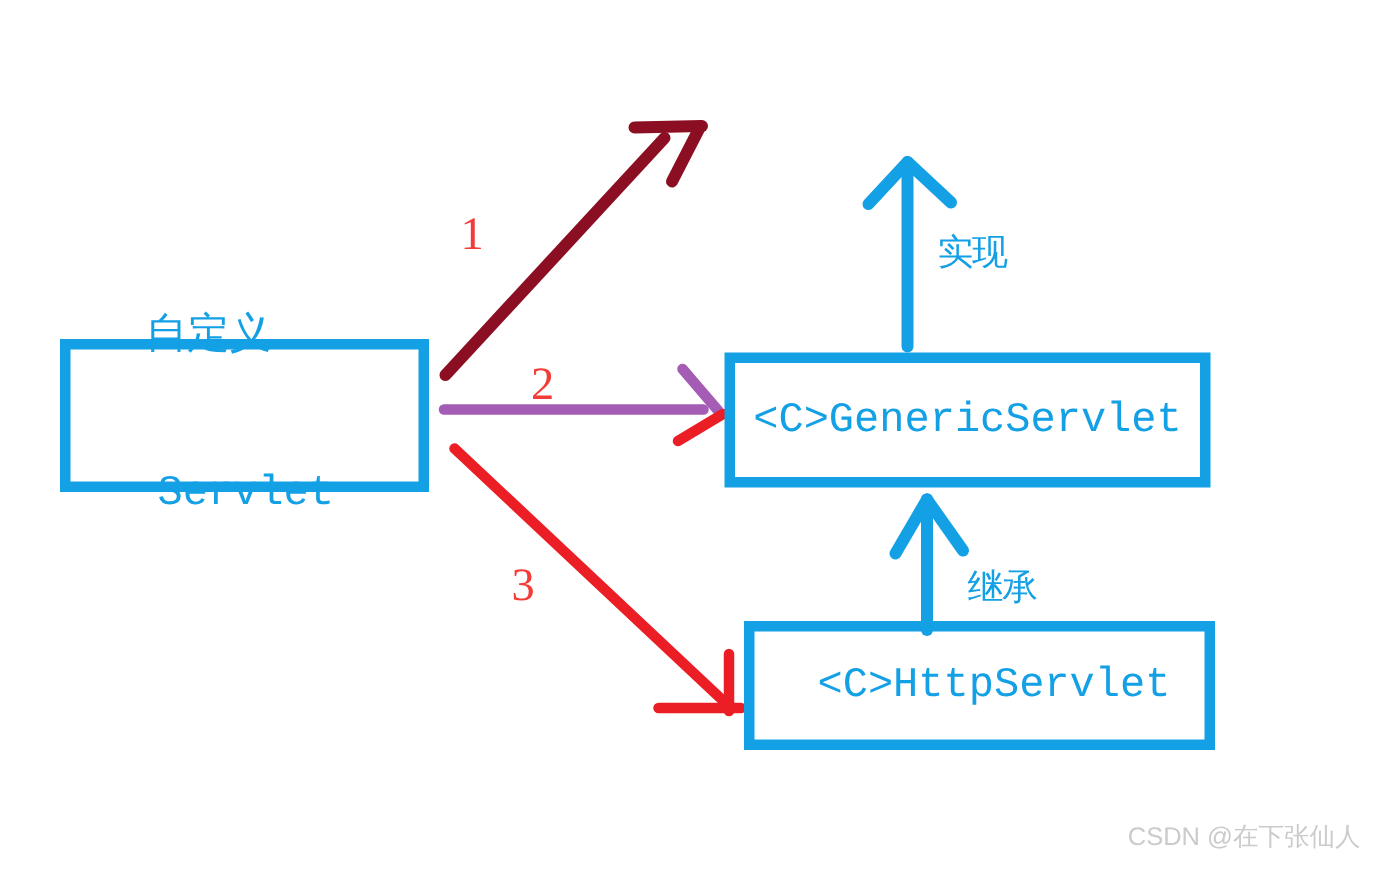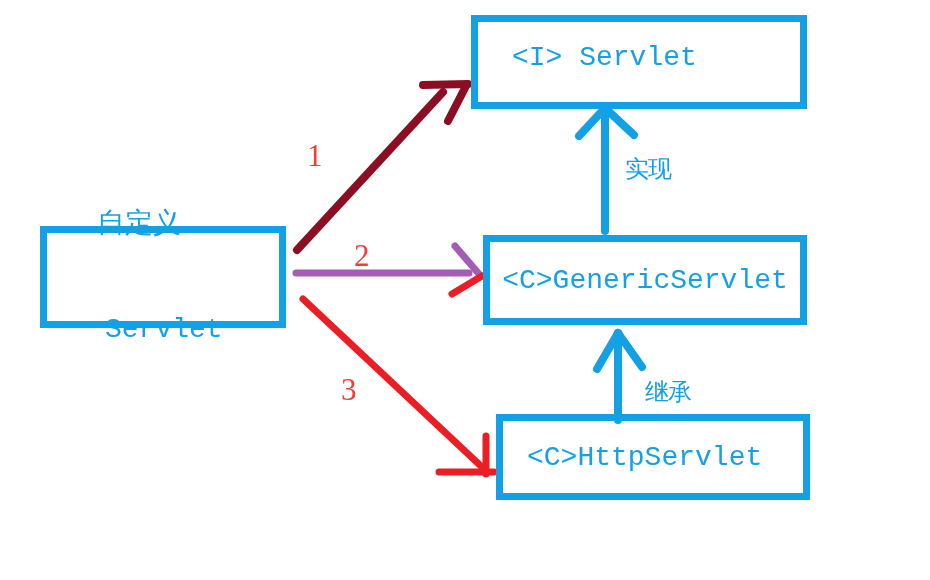--- a/index.html
+++ b/index.html
@@ -28,21 +28,21 @@
     color: var(--box-blue);
     font-family: "Liberation Mono", monospace;
     font-size: 28px;
     display: flex;
     align-items: center;
     white-space: pre;
   }
   .box-servlet   { left: 471px; top: 15px;  width: 336px; height: 94px;  padding-left: 34px; padding-bottom: 10px; }
   .box-custom    { left: 40px;  top: 226px; width: 246px; height: 102px; padding-left: 50px; }
   .box-generic   { left: 483px; top: 235px; width: 324px; height: 90px;  justify-content: center; }
-  .box-http      { left: 496px; top: 414px; width: 314px; height: 86px;  padding-left: 24px; }
+  .box-http      { left: 496px; top: 414px; width: 314px; height: 86px;  padding-left: 42px; }
   .box-custom .two-line { line-height: 1.25; }
   .box-custom .two-line .l2 { padding-left: 8px; }
 
   .step-num {
     position: absolute;
     color: var(--number-red);
     font-family: "Liberation Serif", serif;
     font-size: 31px;
     line-height: 1;
   }
@@ -101,23 +101,20 @@
       <line x1="634" y1="135" x2="605" y2="108" style="stroke:var(--box-blue)" stroke-width="8" stroke-linecap="round"></line>
     </g>
 
     <g>
       <line x1="618" y1="420" x2="618" y2="333" style="stroke:var(--box-blue)" stroke-width="8" stroke-linecap="round"></line>
       <line x1="597" y1="369" x2="618" y2="333" style="stroke:var(--box-blue)" stroke-width="8" stroke-linecap="round"></line>
       <line x1="642" y1="367" x2="618" y2="333" style="stroke:var(--box-blue)" stroke-width="8" stroke-linecap="round"></line>
     </g>
   </svg>
 
-  <div class="uml-box box-servlet">
-    <span>&lt;I&gt; Servlet</span>
-  </div>
 
   <div class="uml-box box-custom">
     <div class="two-line">
       <div class="l1">自定义</div>
       <div class="l2">Servlet</div>
     </div>
   </div>
 
   <div class="uml-box box-generic">
     <span>&lt;C&gt;GenericServlet</span>
@@ -127,14 +124,15 @@
     <span>&lt;C&gt;HttpServlet</span>
   </div>
 
   <div class="step-num num-1">1</div>
   <div class="step-num num-2">2</div>
   <div class="step-num num-3">3</div>
 
   <div class="cn-label label-implement">实现</div>
   <div class="cn-label label-inherit">继承</div>
 
+  <div class="watermark">CSDN @在下张仙人</div>
 
 </div>
 
 </body></html>

